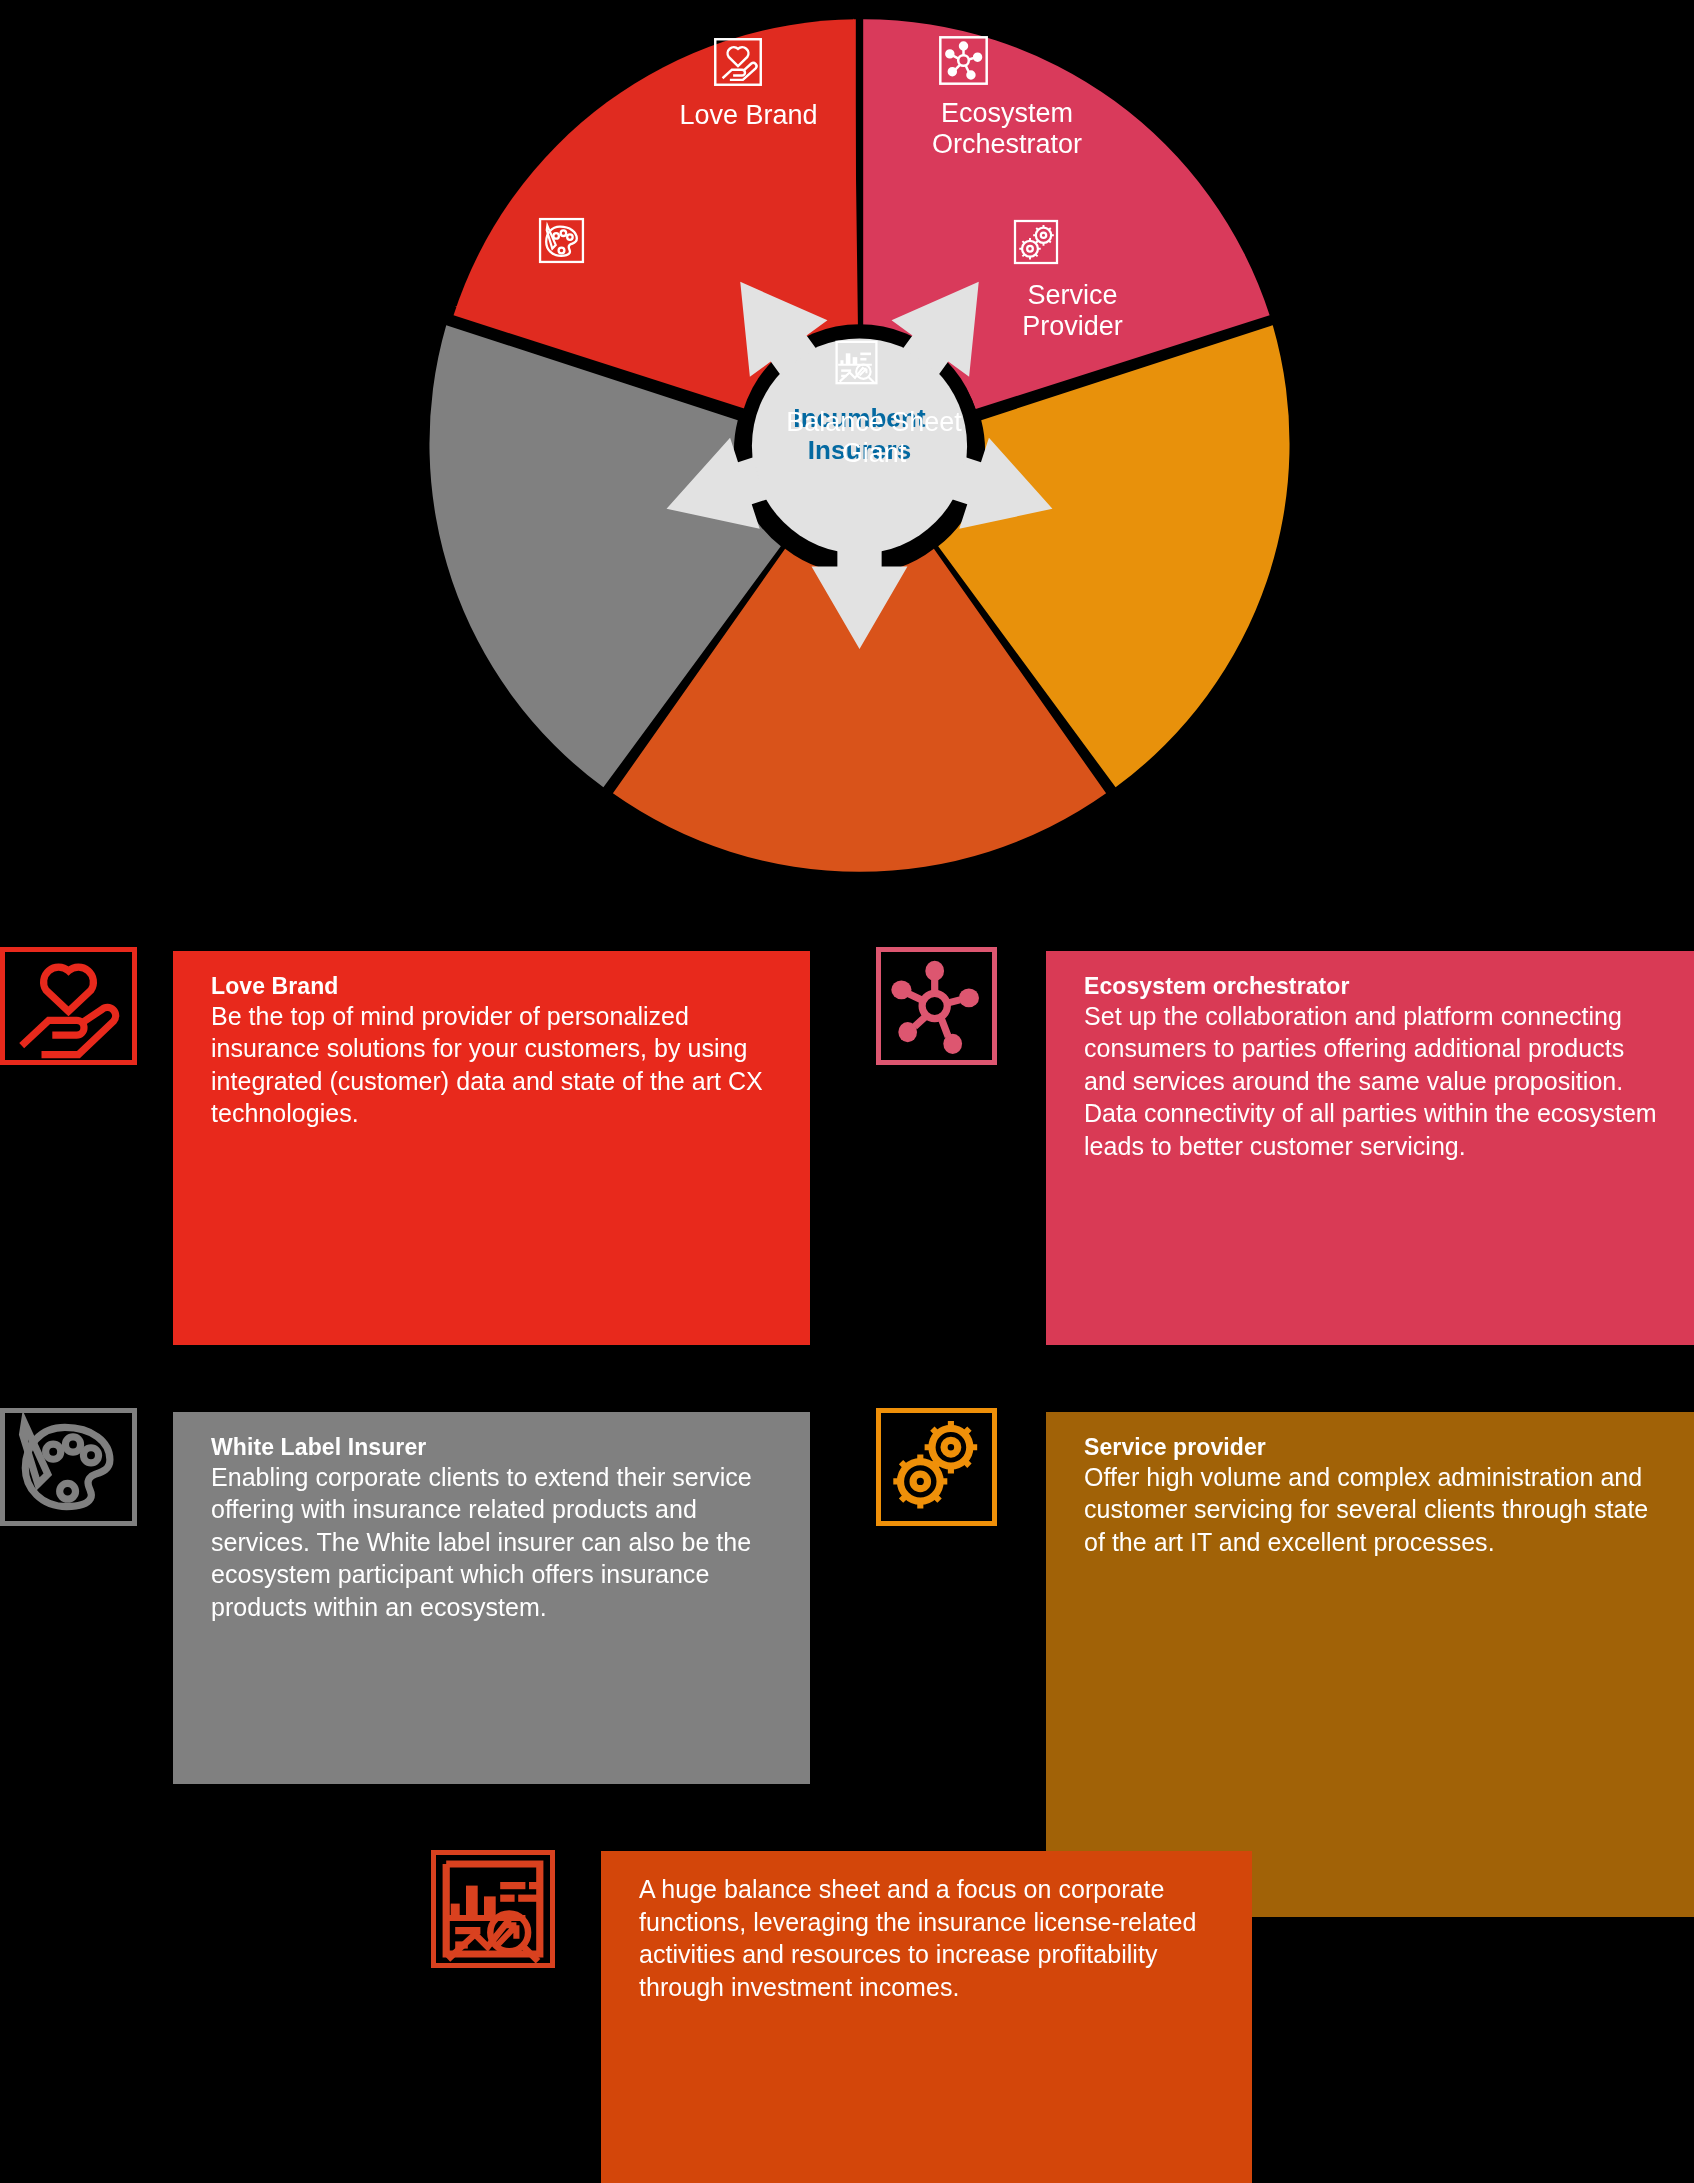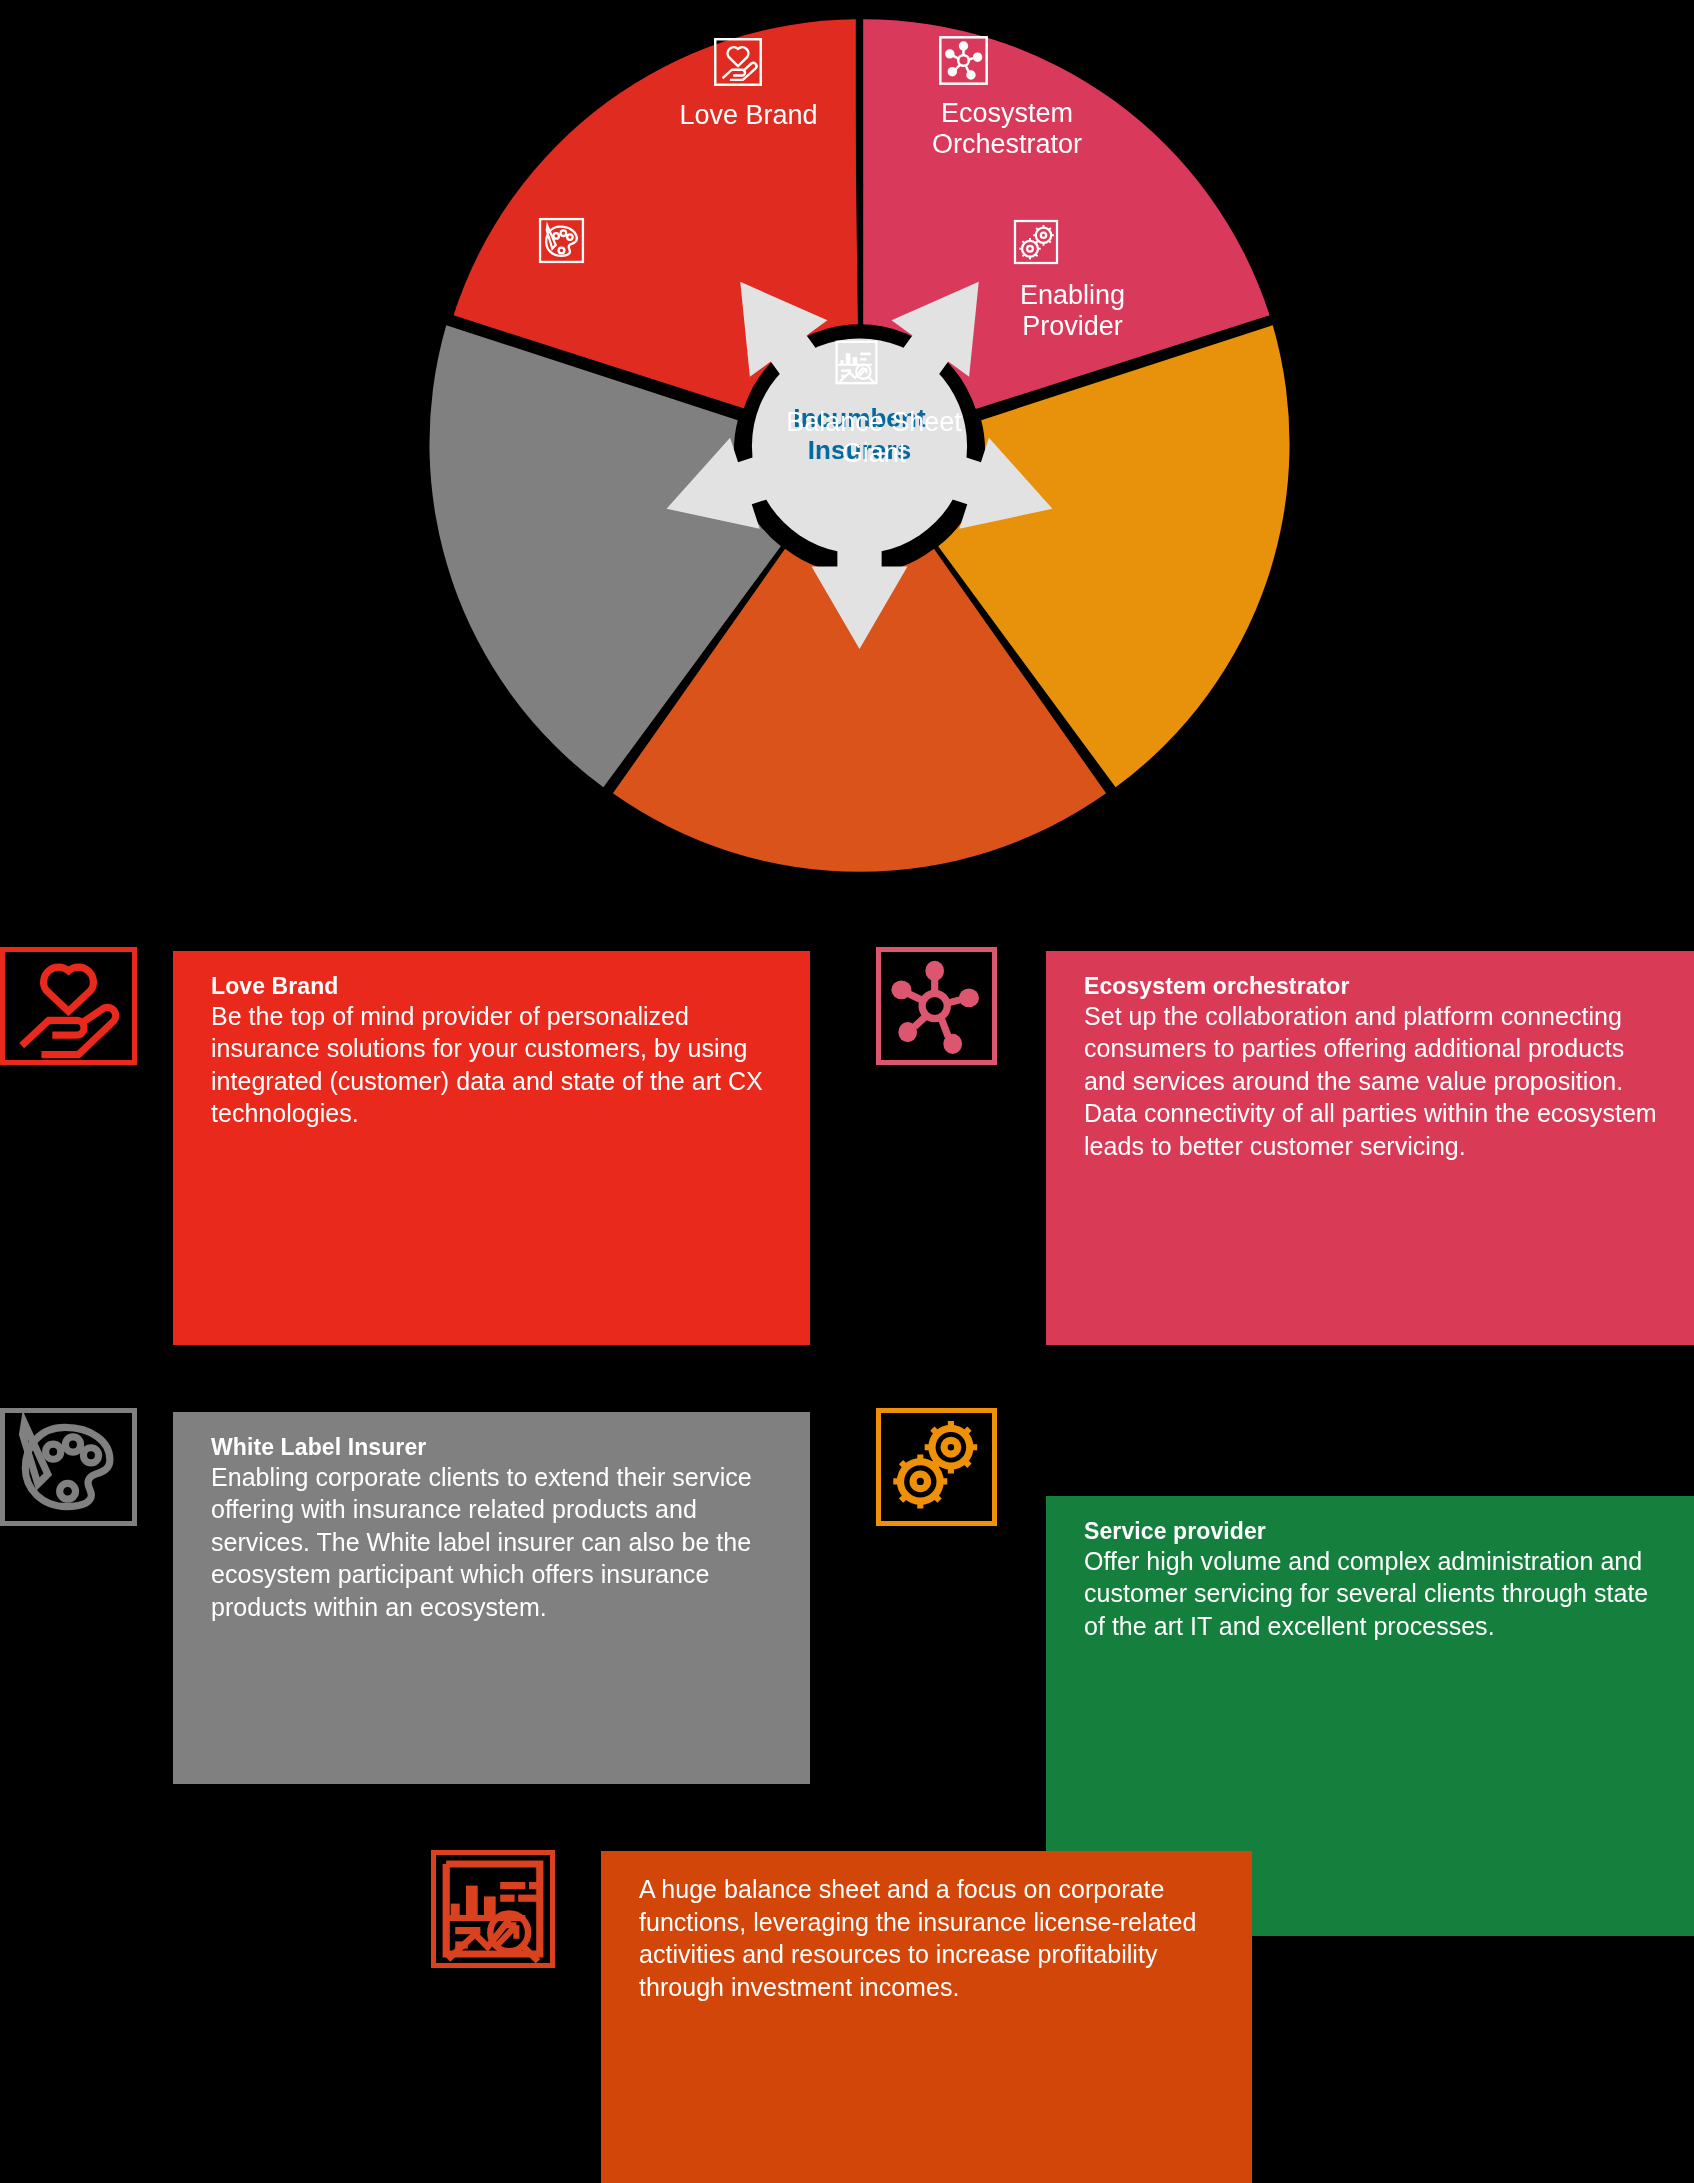--- a/index.html
+++ b/index.html
@@ -46,21 +46,21 @@
   
   #card-love      {left:173px; top:951px; width:637px; height:394px; background:#E8291C;}
   #iconbox-love   {left:0px;   top:947px; width:137px;  height:118px; border:5.5px solid #E8291C;}
 
   #card-eco       {left:1046px;top:951px; width:649px; height:394px; background:#D93A55;}
   #iconbox-eco    {left:876px;top:947px; width:121px;  height:118px; border:5.5px solid #DD5670;}
 
   #card-white     {left:173px; top:1412px; width:637px; height:372px; background:#808080;}
   #iconbox-white  {left:0px;   top:1408px; width:137px;  height:118px; border:5.5px solid #808080;}
 
-  #card-service   {left:1046px;top:1496px; width:649px; height:440px; background:#15803d;}
+  #card-service   {left:1046px;top:1412px; width:649px; height:505px; background:#a16207;}
   #iconbox-service{left:876px;top:1408px; width:121px;  height:118px; border:5.5px solid #EF9009;}
 
   #card-bsg       {left:601px; top:1851px; width:651px; height:332px; background:#D3460A;}
   #iconbox-bsg    {left:431px; top:1850px; width:124px;  height:118px; border:5.5px solid #D9411F;}
 </style>
 </head>
 <body>
 
 <div id="wheel">
 
@@ -141,21 +141,21 @@
       <rect x="4" y="4" width="56" height="56"></rect>
       <circle cx="42" cy="23" r="10.2"></circle>
       <circle cx="42" cy="23" r="3.6"></circle>
       <path d="M42 9.2v4 M42 33v4 M28.2 23h4 M51.8 23h4 M32.3 13.3l2.8 2.8 M48.9 29.9l2.8 2.8 M32.3 32.7l2.8-2.8 M48.9 16.1l2.8-2.8" stroke-width="2.6"></path>
       <circle cx="24" cy="41" r="10.6"></circle>
       <circle cx="24" cy="41" r="3.8"></circle>
       <path d="M24 26.7v4.2 M24 51.1v4.2 M9.7 41h4.2 M34.1 41h4.2 M13.9 30.9l3 3 M31.1 48.1l3 3 M13.9 51.1l3-3 M31.1 33.9l3-3" stroke-width="2.6"></path>
     </svg>
   </div>
   <div class="seg-label" style="left:557px;top:280px;width:185px;">
-    <div>Enabling</div>
+    <div>Service</div>
     <div>Provider</div>
   </div>
 
   <div class="seg-icon" style="left:409px;top:338px;">
     <svg width="49" height="49" viewBox="0 0 64 64" fill="none" stroke="#fff" stroke-width="3">
       <rect x="6" y="5" width="52" height="54"></rect>
       <rect x="18" y="20" width="6" height="15" fill="#fff" stroke="none"></rect>
       <rect x="27" y="25" width="6" height="10" fill="#fff" stroke="none"></rect>
       <rect x="11" y="29" width="4" height="6" fill="#fff" stroke="none"></rect>
       <rect x="37" y="19" width="14" height="3.4" fill="#fff" stroke="none"></rect>

